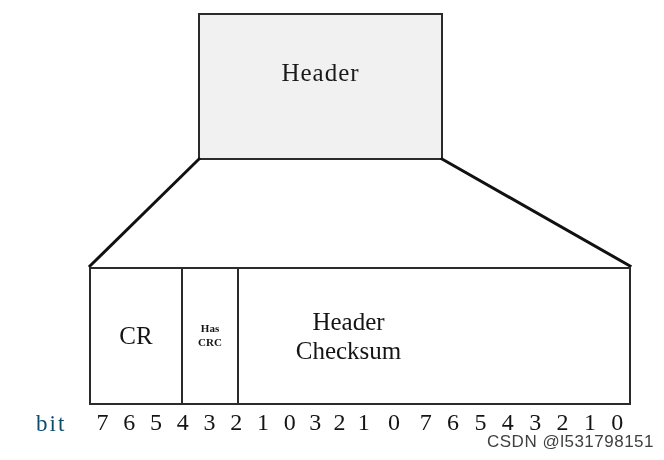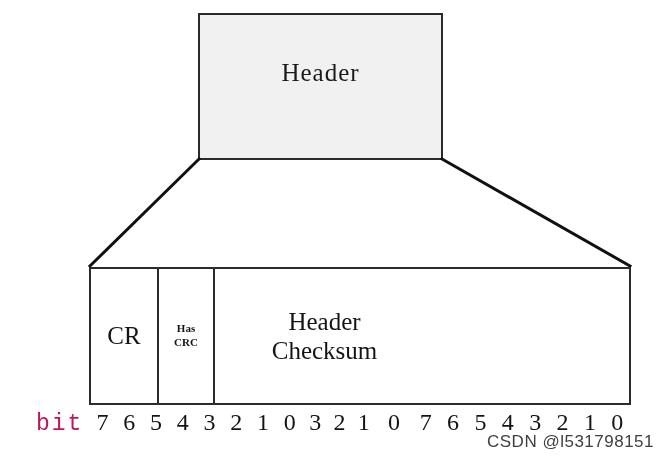--- a/index.html
+++ b/index.html
@@ -82,41 +82,40 @@
   }
   .field-cell.narrow .field-label {
     font-size: 11px;
     font-weight: bold;
     line-height: 1.25;
     letter-spacing: 0px;
   }
 
   
   .cell-length   { width: 214px; }
-  .cell-cr       { width: 68px;  }
+  .cell-cr       { width: 92px;  }
   .cell-hascrc   { width: 56px;  }
   .cell-checksum { width: 219px; }
 
   
   .bit-row {
     position: absolute;
     left: 0px;
     top: 405px;
     width: 664px;
     height: 40px;
   }
   .bit-word {
     position: absolute;
     left: 36px;
     top: 6px;
     font-size: 23px;
     letter-spacing: 2px;
-    color: #be185d;
-    user-select: none;
-    font-family: Liberation Mono, monospace;
+    color: #0c4a6e;
+    user-select: none;
   }
   .bit-groups {
     position: absolute;
     left: 89px;
     top: 0px;
     width: 542px;
     height: 40px;
     display: flex;
   }
   .bit-group {

